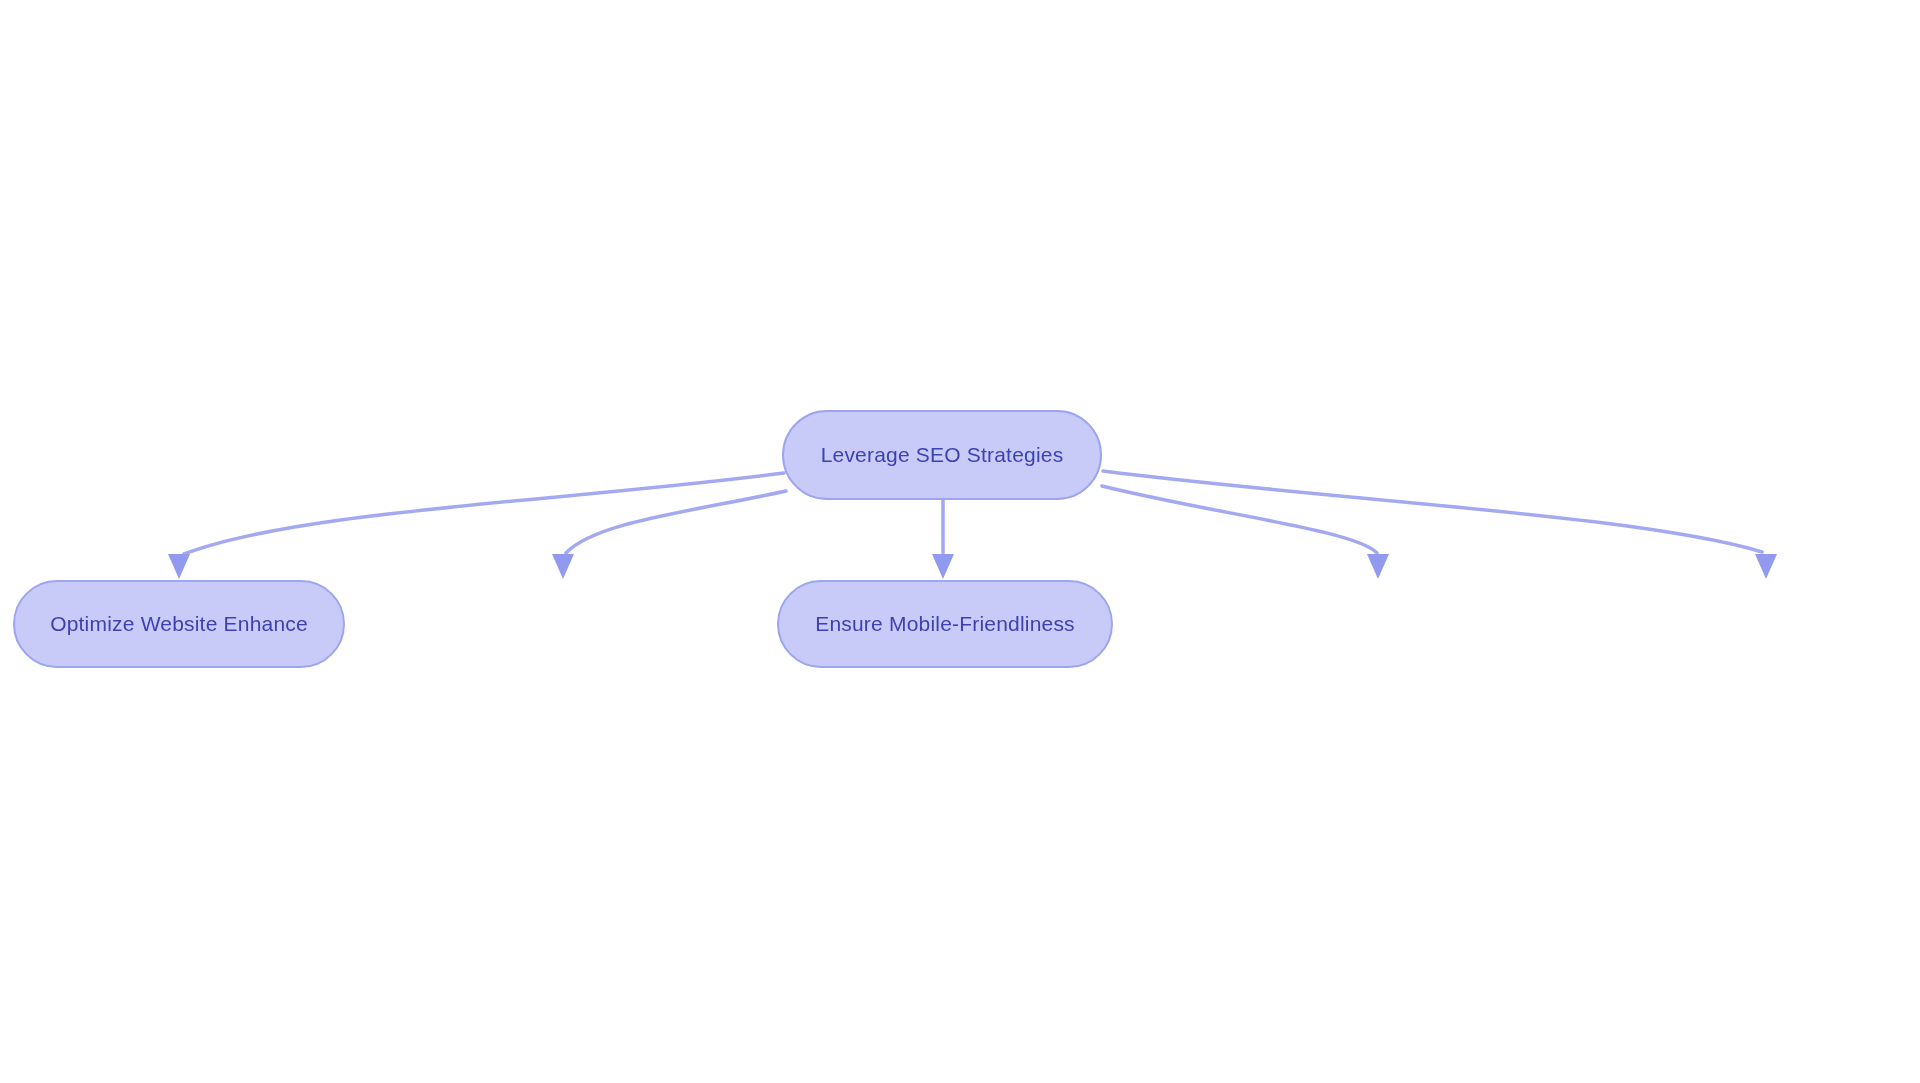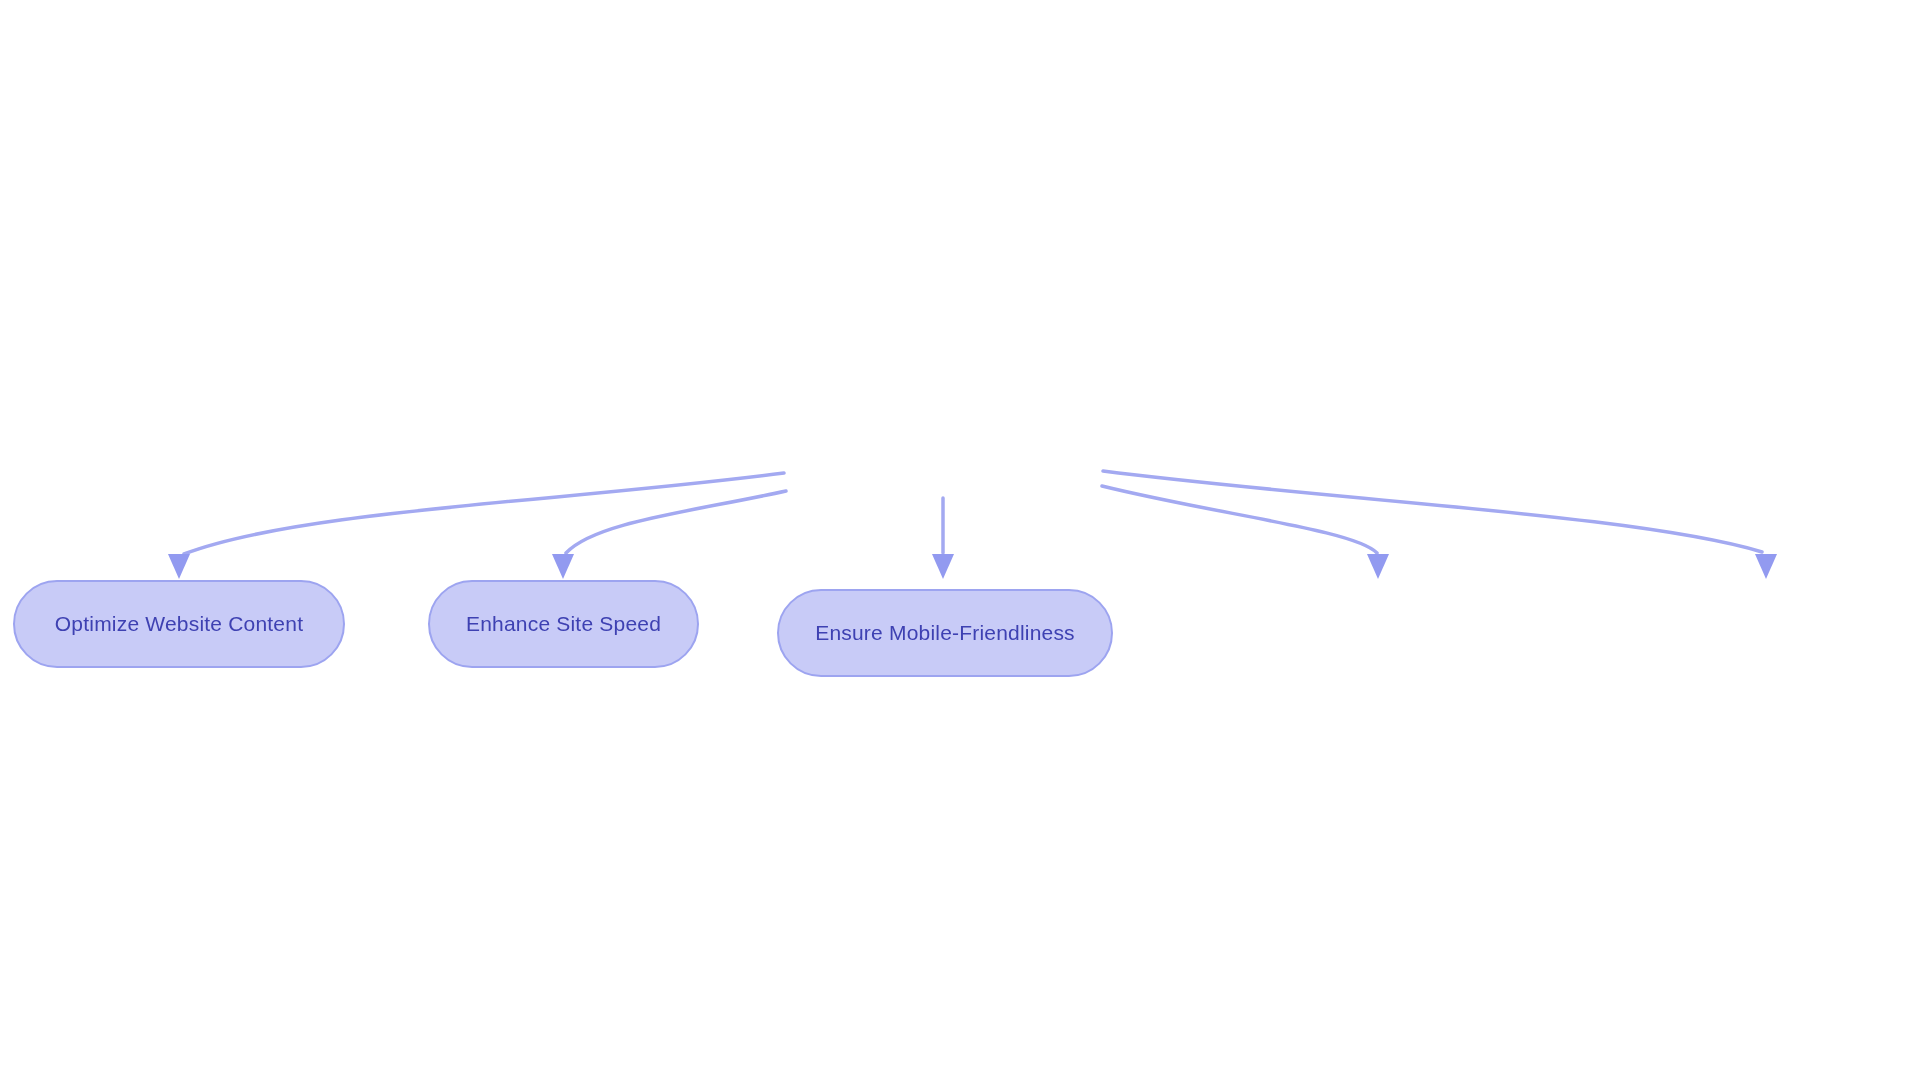--- a/index.html
+++ b/index.html
@@ -43,21 +43,21 @@
     justify-content: center;
     text-align: center;
     color: var(--node-text, #3e41b2);
     font-size: 21px;
     letter-spacing: 0.2px;
     white-space: nowrap;
   }
   .node-root  { left: 782px;  top: 410px; width: 320px; height: 90px; }
   .node-c0    { left: 13px;   top: 580px; width: 332px; height: 88px; }
   .node-c1    { left: 428px;  top: 580px; width: 271px; height: 88px; }
-  .node-c2    { left: 777px;  top: 580px; width: 336px; height: 88px; margin-top: 9px; }
+  .node-c2    { left: 777px;  top: 580px; width: 336px; height: 88px; }
   .node-c3    { left: 1193px; top: 580px; width: 370px; height: 88px; }
   .node-c4    { left: 1645px; top: 580px; width: 243px; height: 88px; }
 </style>
 </head>
 <body>
 
 <div class="canvas">
 
   <svg class="edges-layer" viewBox="0 0 1920 1083" xmlns="http://www.w3.org/2000/svg">
     <path class="edge" d="M 784 473 C 560 502, 300 510, 184 554"></path>
@@ -66,28 +66,28 @@
     <path class="edge" d="M 1102 486 C 1220 515, 1355 530, 1377 553"></path>
     <path class="edge" d="M 1103 471 C 1330 500, 1640 515, 1762 552"></path>
 
     <polygon class="arrowhead" points="168,554 190,554 179,579"></polygon>
     <polygon class="arrowhead" points="552,554 574,554 563,579"></polygon>
     <polygon class="arrowhead" points="932,554 954,554 943,579"></polygon>
     <polygon class="arrowhead" points="1367,554 1389,554 1378,579"></polygon>
     <polygon class="arrowhead" points="1755,554 1777,554 1766,579"></polygon>
   </svg>
 
+  <div class="node node-root">
+    <span>Leverage SEO Strategies</span>
+  </div>
 
   <div class="node node-c0">
-    <span>Optimize Website Content</span>
+    <span>Optimize Website Enhance</span>
   </div>
 
-  <div class="node node-c1">
-    <span>Enhance Site Speed</span>
-  </div>
 
   <div class="node node-c2">
     <span>Ensure Mobile-Friendliness</span>
   </div>
 
 
 
 </div>
 
 </body></html>

